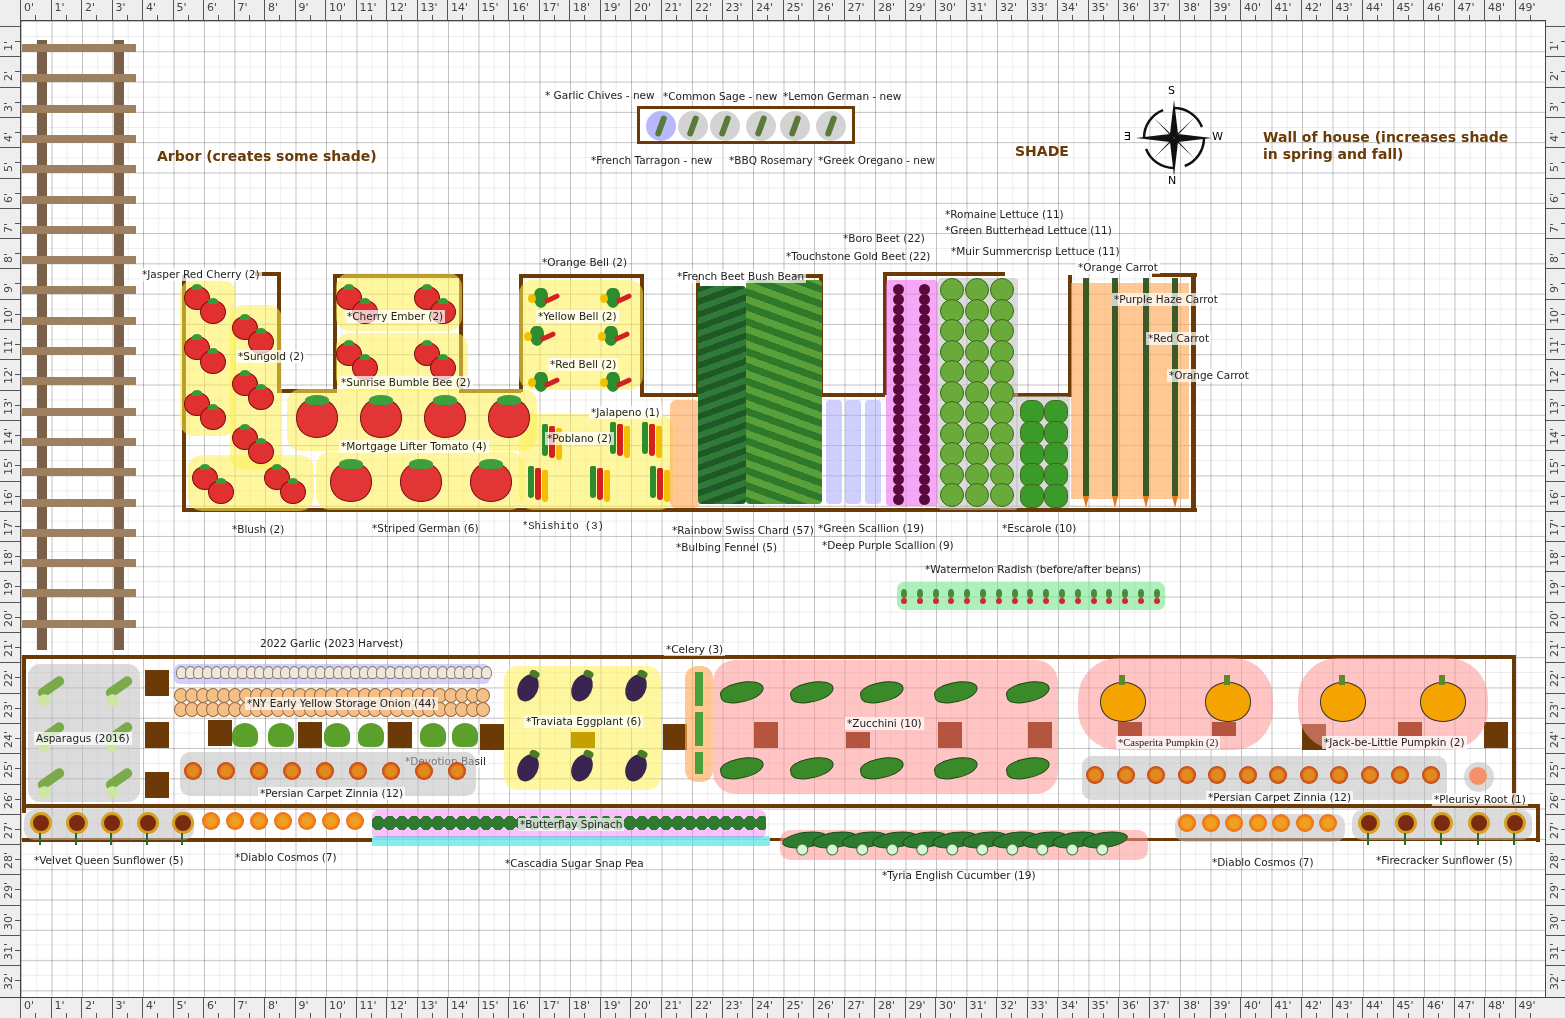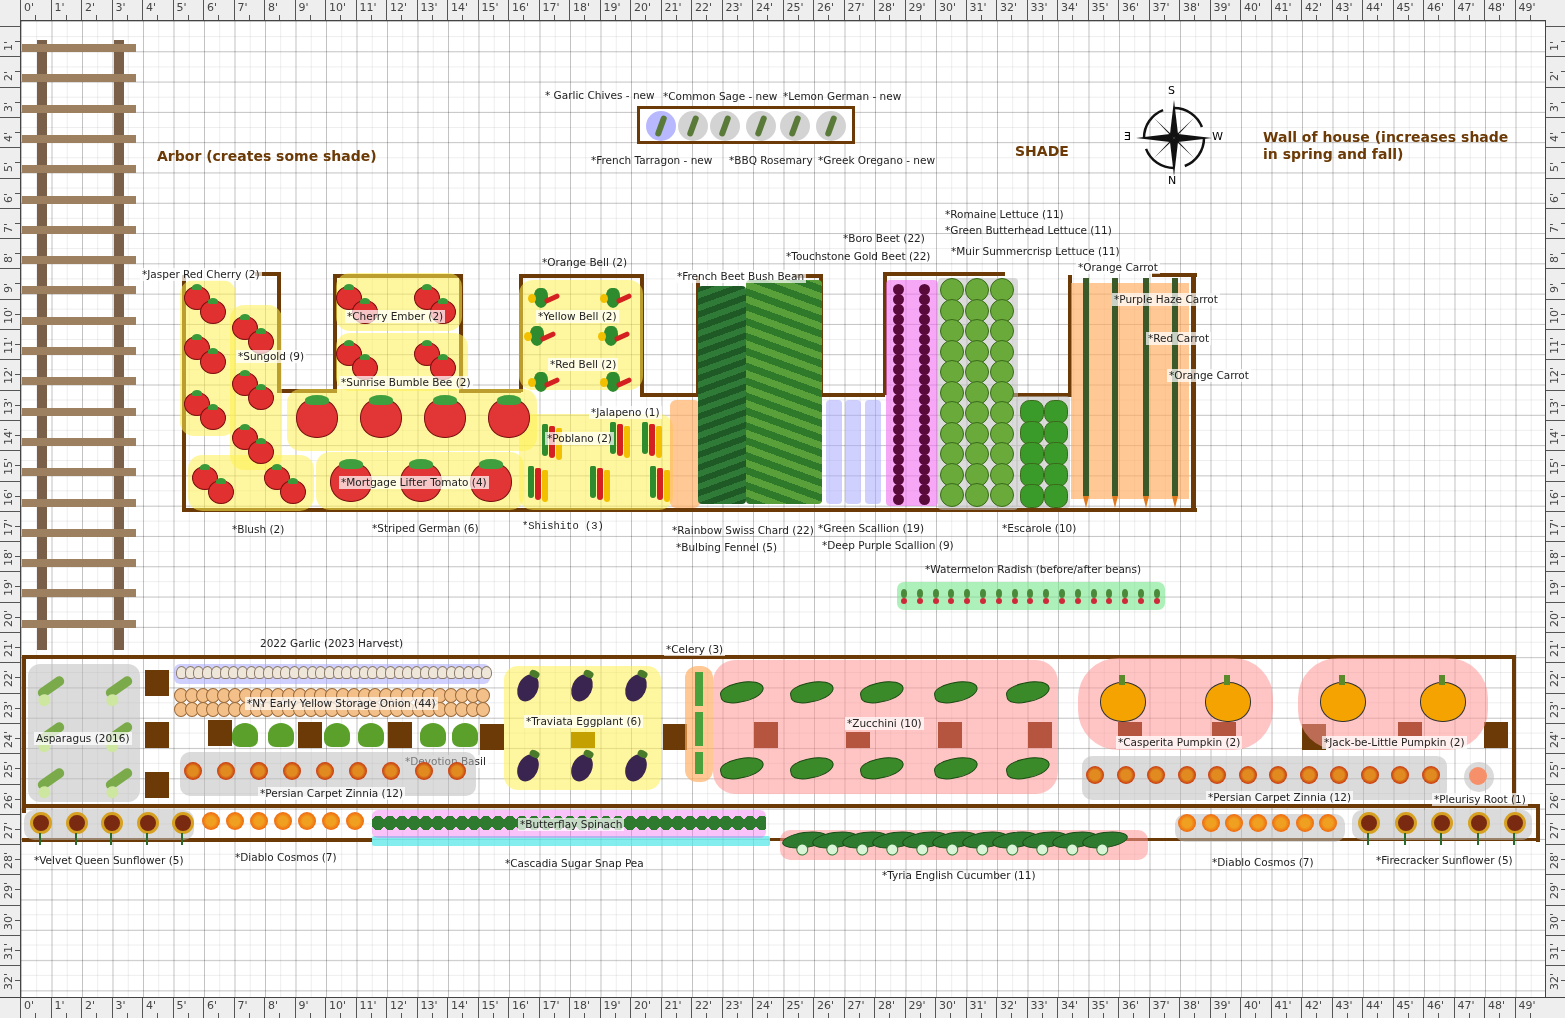--- a/index.html
+++ b/index.html
@@ -660,34 +660,34 @@
     <div class="cabbage" style="left:1044px;top:484px;background:#3a9a2a;border-radius:40%;"></div>
   </div>
 
 <div class="zone orange" style="left:1071px;top:283px;width:118px;height:216px;border-radius:0;"></div>
 <div class="carrot-row" style="left:1083px;top:278px;height:218px;"></div>
 <div class="carrot-row" style="left:1112px;top:278px;height:218px;"></div>
 <div class="carrot-row" style="left:1143px;top:278px;height:218px;"></div>
 <div class="carrot-row" style="left:1172px;top:278px;height:218px;"></div>
 
 <span class="lbl bg" style="left:140px;top:268px;">*Jasper Red Cherry (2)</span>
-<span class="lbl bg" style="left:236px;top:350px;">*Sungold (9)</span>
+<span class="lbl bg" style="left:236px;top:350px;">*Sungold (2)</span>
 <span class="lbl bg" style="left:345px;top:310px;">*Cherry Ember (2)</span>
 <span class="lbl bg" style="left:339px;top:376px;">*Sunrise Bumble Bee (2)</span>
-<span class="lbl bg" style="left:339px;top:440px;margin-top:36px;">*Mortgage Lifter Tomato (4)</span>
+<span class="lbl bg" style="left:339px;top:440px;">*Mortgage Lifter Tomato (4)</span>
 <span class="lbl" style="left:232px;top:523px;">*Blush (2)</span>
 <span class="lbl" style="left:372px;top:522px;">*Striped German (6)</span>
 <span class="lbl" style="left:542px;top:256px;">*Orange Bell (2)</span>
 <span class="lbl bg" style="left:536px;top:310px;">*Yellow Bell (2)</span>
 <span class="lbl bg" style="left:548px;top:358px;">*Red Bell (2)</span>
 <span class="lbl bg" style="left:589px;top:406px;">*Jalapeno (1)</span>
 <span class="lbl bg" style="left:545px;top:432px;">*Poblano (2)</span>
 <span class="lbl" style="left:522px;top:520px;font-family:Liberation Mono, monospace;">*Shishito (3)</span>
 <span class="lbl bg" style="left:675px;top:270px;">*French Beet Bush Bean</span>
-<span class="lbl" style="left:672px;top:524px;">*Rainbow Swiss Chard (22)</span>
+<span class="lbl" style="left:672px;top:524px;">*Rainbow Swiss Chard (57)</span>
 <span class="lbl" style="left:676px;top:541px;">*Bulbing Fennel (5)</span>
 <span class="lbl" style="left:843px;top:232px;">*Boro Beet (22)</span>
 <span class="lbl" style="left:786px;top:250px;">*Touchstone Gold Beet (22)</span>
 <span class="lbl" style="left:818px;top:522px;">*Green Scallion (19)</span>
 <span class="lbl" style="left:822px;top:539px;">*Deep Purple Scallion (9)</span>
 <span class="lbl" style="left:945px;top:208px;">*Romaine Lettuce (11)</span>
 <span class="lbl" style="left:945px;top:224px;">*Green Butterhead Lettuce (11)</span>
 <span class="lbl" style="left:951px;top:245px;">*Muir Summercrisp Lettuce (11)</span>
 <span class="lbl" style="left:1002px;top:522px;">*Escarole (10)</span>
 <span class="lbl bg" style="left:1076px;top:261px;">*Orange Carrot</span>
@@ -906,21 +906,21 @@
 
 <div class="zone pink" style="left:1078px;top:658px;width:195px;height:92px;border-radius:40px;"></div>
 <div class="zone pink" style="left:1298px;top:658px;width:190px;height:92px;border-radius:40px;"></div>
 <div class="pumpkin" style="left:1100px;top:682px;"></div>
 <div class="pumpkin" style="left:1205px;top:682px;"></div>
 <div class="pumpkin" style="left:1320px;top:682px;"></div>
 <div class="pumpkin" style="left:1420px;top:682px;"></div>
 <div class="rustsq" style="left:1118px;top:722px;width:24px;height:14px;"></div>
 <div class="rustsq" style="left:1212px;top:722px;width:24px;height:14px;"></div>
 <div class="rustsq" style="left:1398px;top:722px;width:24px;height:14px;"></div>
-<span class="lbl bg" style="left:1116px;top:736px;">*Casperita Pumpkin (2)</span>
+<span class="lbl bg" style="left:1116px;top:736px;font-family:Liberation Serif, serif;">*Casperita Pumpkin (2)</span>
 <span class="lbl bg" style="left:1322px;top:736px;">*Jack-be-Little Pumpkin (2)</span>
 
 <div class="zone gray" style="left:1082px;top:756px;width:365px;height:44px;border-radius:10px;"></div>
 <div id="zinnia-right">
     <div class="flower" style="left:1086px;top:766px;background:radial-gradient(circle,#e08a20 40%,#c83a10 70%,#d8c020 100%);"></div>
     <div class="flower" style="left:1116.5px;top:766px;background:radial-gradient(circle,#e08a20 40%,#c83a10 70%,#d8c020 100%);"></div>
     <div class="flower" style="left:1147px;top:766px;background:radial-gradient(circle,#e08a20 40%,#c83a10 70%,#d8c020 100%);"></div>
     <div class="flower" style="left:1177.5px;top:766px;background:radial-gradient(circle,#e08a20 40%,#c83a10 70%,#d8c020 100%);"></div>
     <div class="flower" style="left:1208px;top:766px;background:radial-gradient(circle,#e08a20 40%,#c83a10 70%,#d8c020 100%);"></div>
     <div class="flower" style="left:1238.5px;top:766px;background:radial-gradient(circle,#e08a20 40%,#c83a10 70%,#d8c020 100%);"></div>
@@ -970,21 +970,21 @@
     <div class="cuc" style="left:842px;top:832px;"></div>
     <div class="cuc" style="left:872px;top:832px;"></div>
     <div class="cuc" style="left:902px;top:832px;"></div>
     <div class="cuc" style="left:932px;top:832px;"></div>
     <div class="cuc" style="left:962px;top:832px;"></div>
     <div class="cuc" style="left:992px;top:832px;"></div>
     <div class="cuc" style="left:1022px;top:832px;"></div>
     <div class="cuc" style="left:1052px;top:832px;"></div>
     <div class="cuc" style="left:1082px;top:832px;"></div>
   </div>
-<span class="lbl" style="left:882px;top:869px;">*Tyria English Cucumber (11)</span>
+<span class="lbl" style="left:882px;top:869px;">*Tyria English Cucumber (19)</span>
 
 <div class="zone gray" style="left:1175px;top:814px;width:170px;height:28px;border-radius:10px;"></div>
 <div id="cosmos-right">
     <div class="flower" style="left:1178px;top:814px;background:radial-gradient(circle,#f0a020 35%,#f06a10 70%);"></div>
     <div class="flower" style="left:1201.5px;top:814px;background:radial-gradient(circle,#f0a020 35%,#f06a10 70%);"></div>
     <div class="flower" style="left:1225px;top:814px;background:radial-gradient(circle,#f0a020 35%,#f06a10 70%);"></div>
     <div class="flower" style="left:1248.5px;top:814px;background:radial-gradient(circle,#f0a020 35%,#f06a10 70%);"></div>
     <div class="flower" style="left:1272px;top:814px;background:radial-gradient(circle,#f0a020 35%,#f06a10 70%);"></div>
     <div class="flower" style="left:1295.5px;top:814px;background:radial-gradient(circle,#f0a020 35%,#f06a10 70%);"></div>
     <div class="flower" style="left:1319px;top:814px;background:radial-gradient(circle,#f0a020 35%,#f06a10 70%);"></div>

